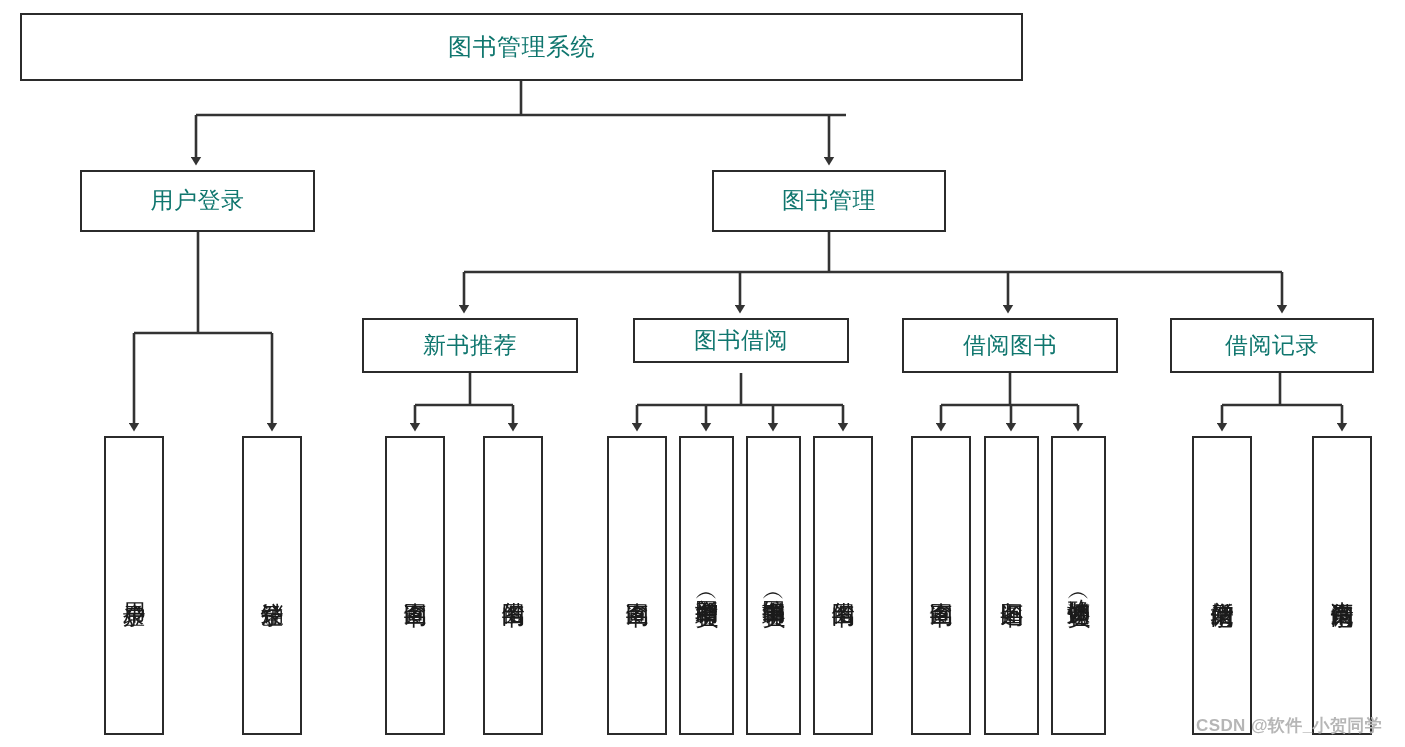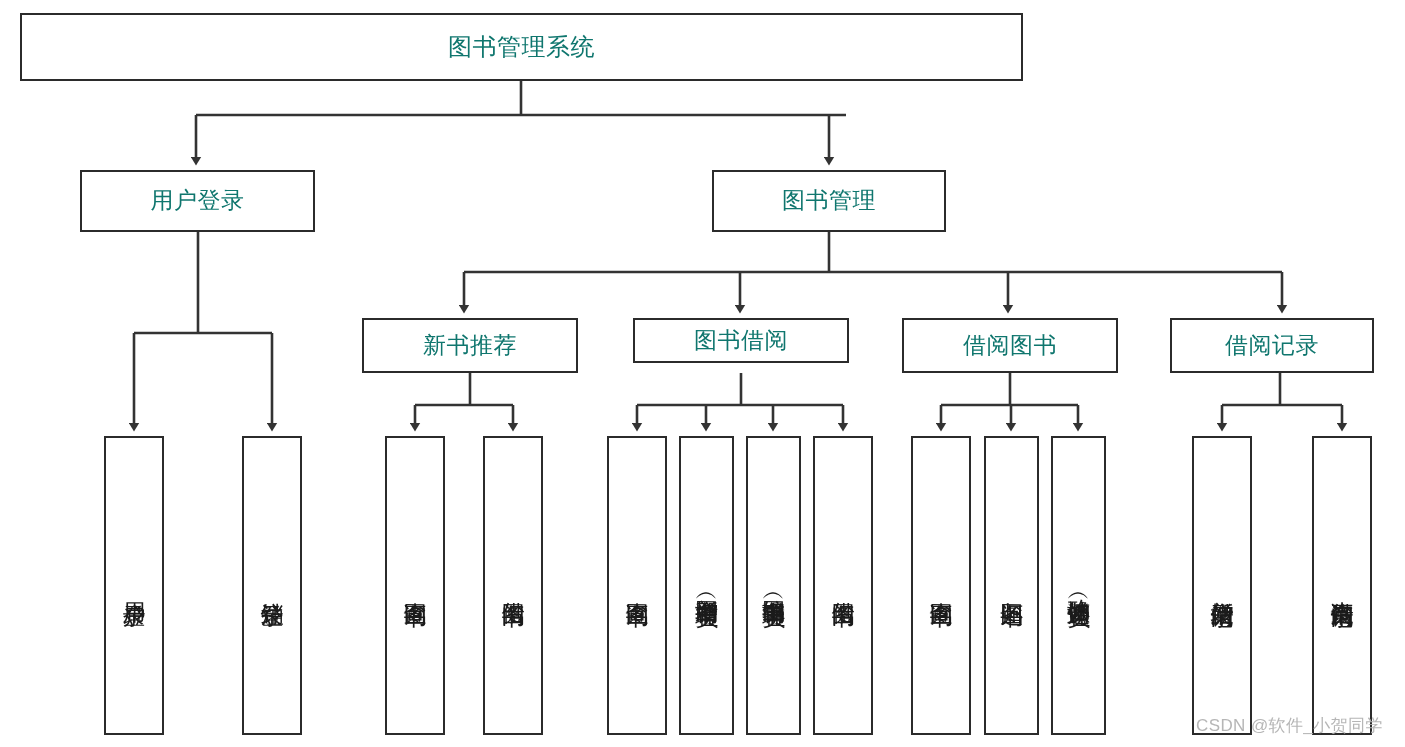--- a/index.html
+++ b/index.html
@@ -52,20 +52,21 @@
   }
   .node-box.root .node-label-h { font-size: 24px; }
   .watermark {
     position: absolute;
     left: 1196px;
     top: 714px;
     font-size: 17px;
     color: #b6b6b6;
     white-space: nowrap;
     letter-spacing: 0.4px;
+    font-weight: bold;
   }
 </style>
 </head>
 <body>
 
 <div id="diagram-root">
 
   <svg id="edge-layer" viewBox="0 0 1405 747" xmlns="http://www.w3.org/2000/svg">
     <defs>
       <marker id="arrowhead" markerWidth="9" markerHeight="11" refX="1.5" refY="5.5" orient="auto" markerUnits="userSpaceOnUse">

